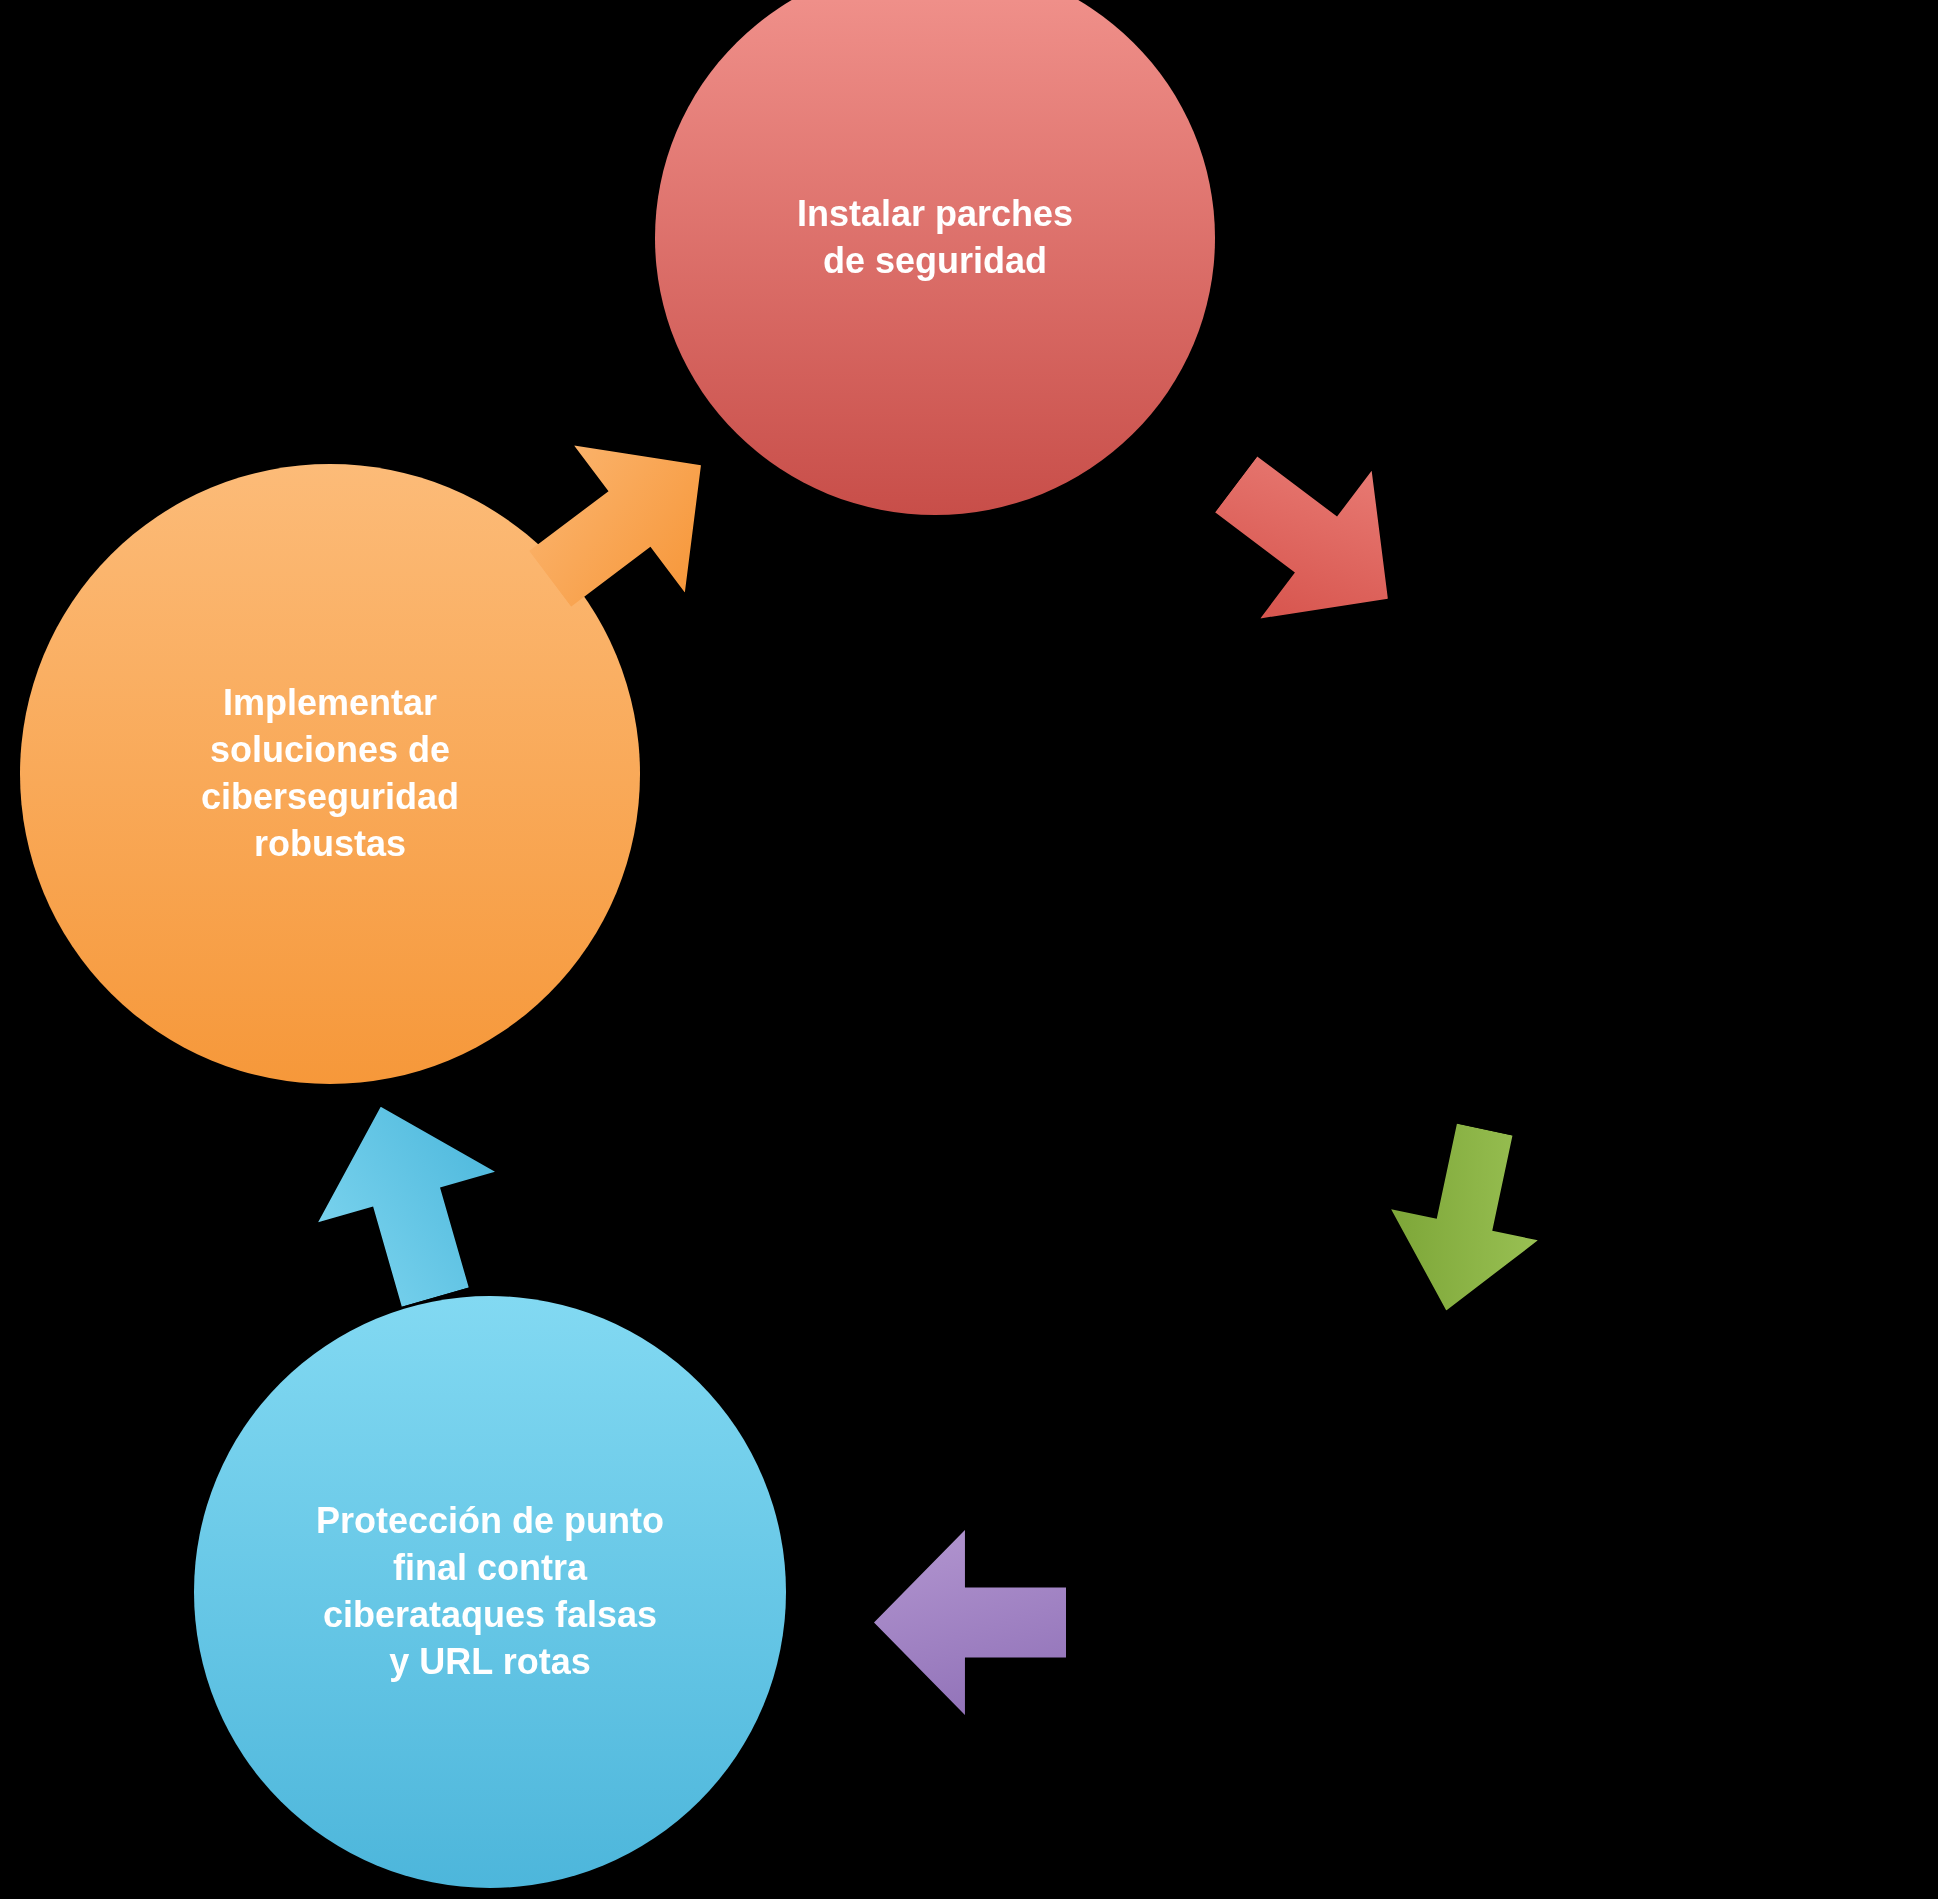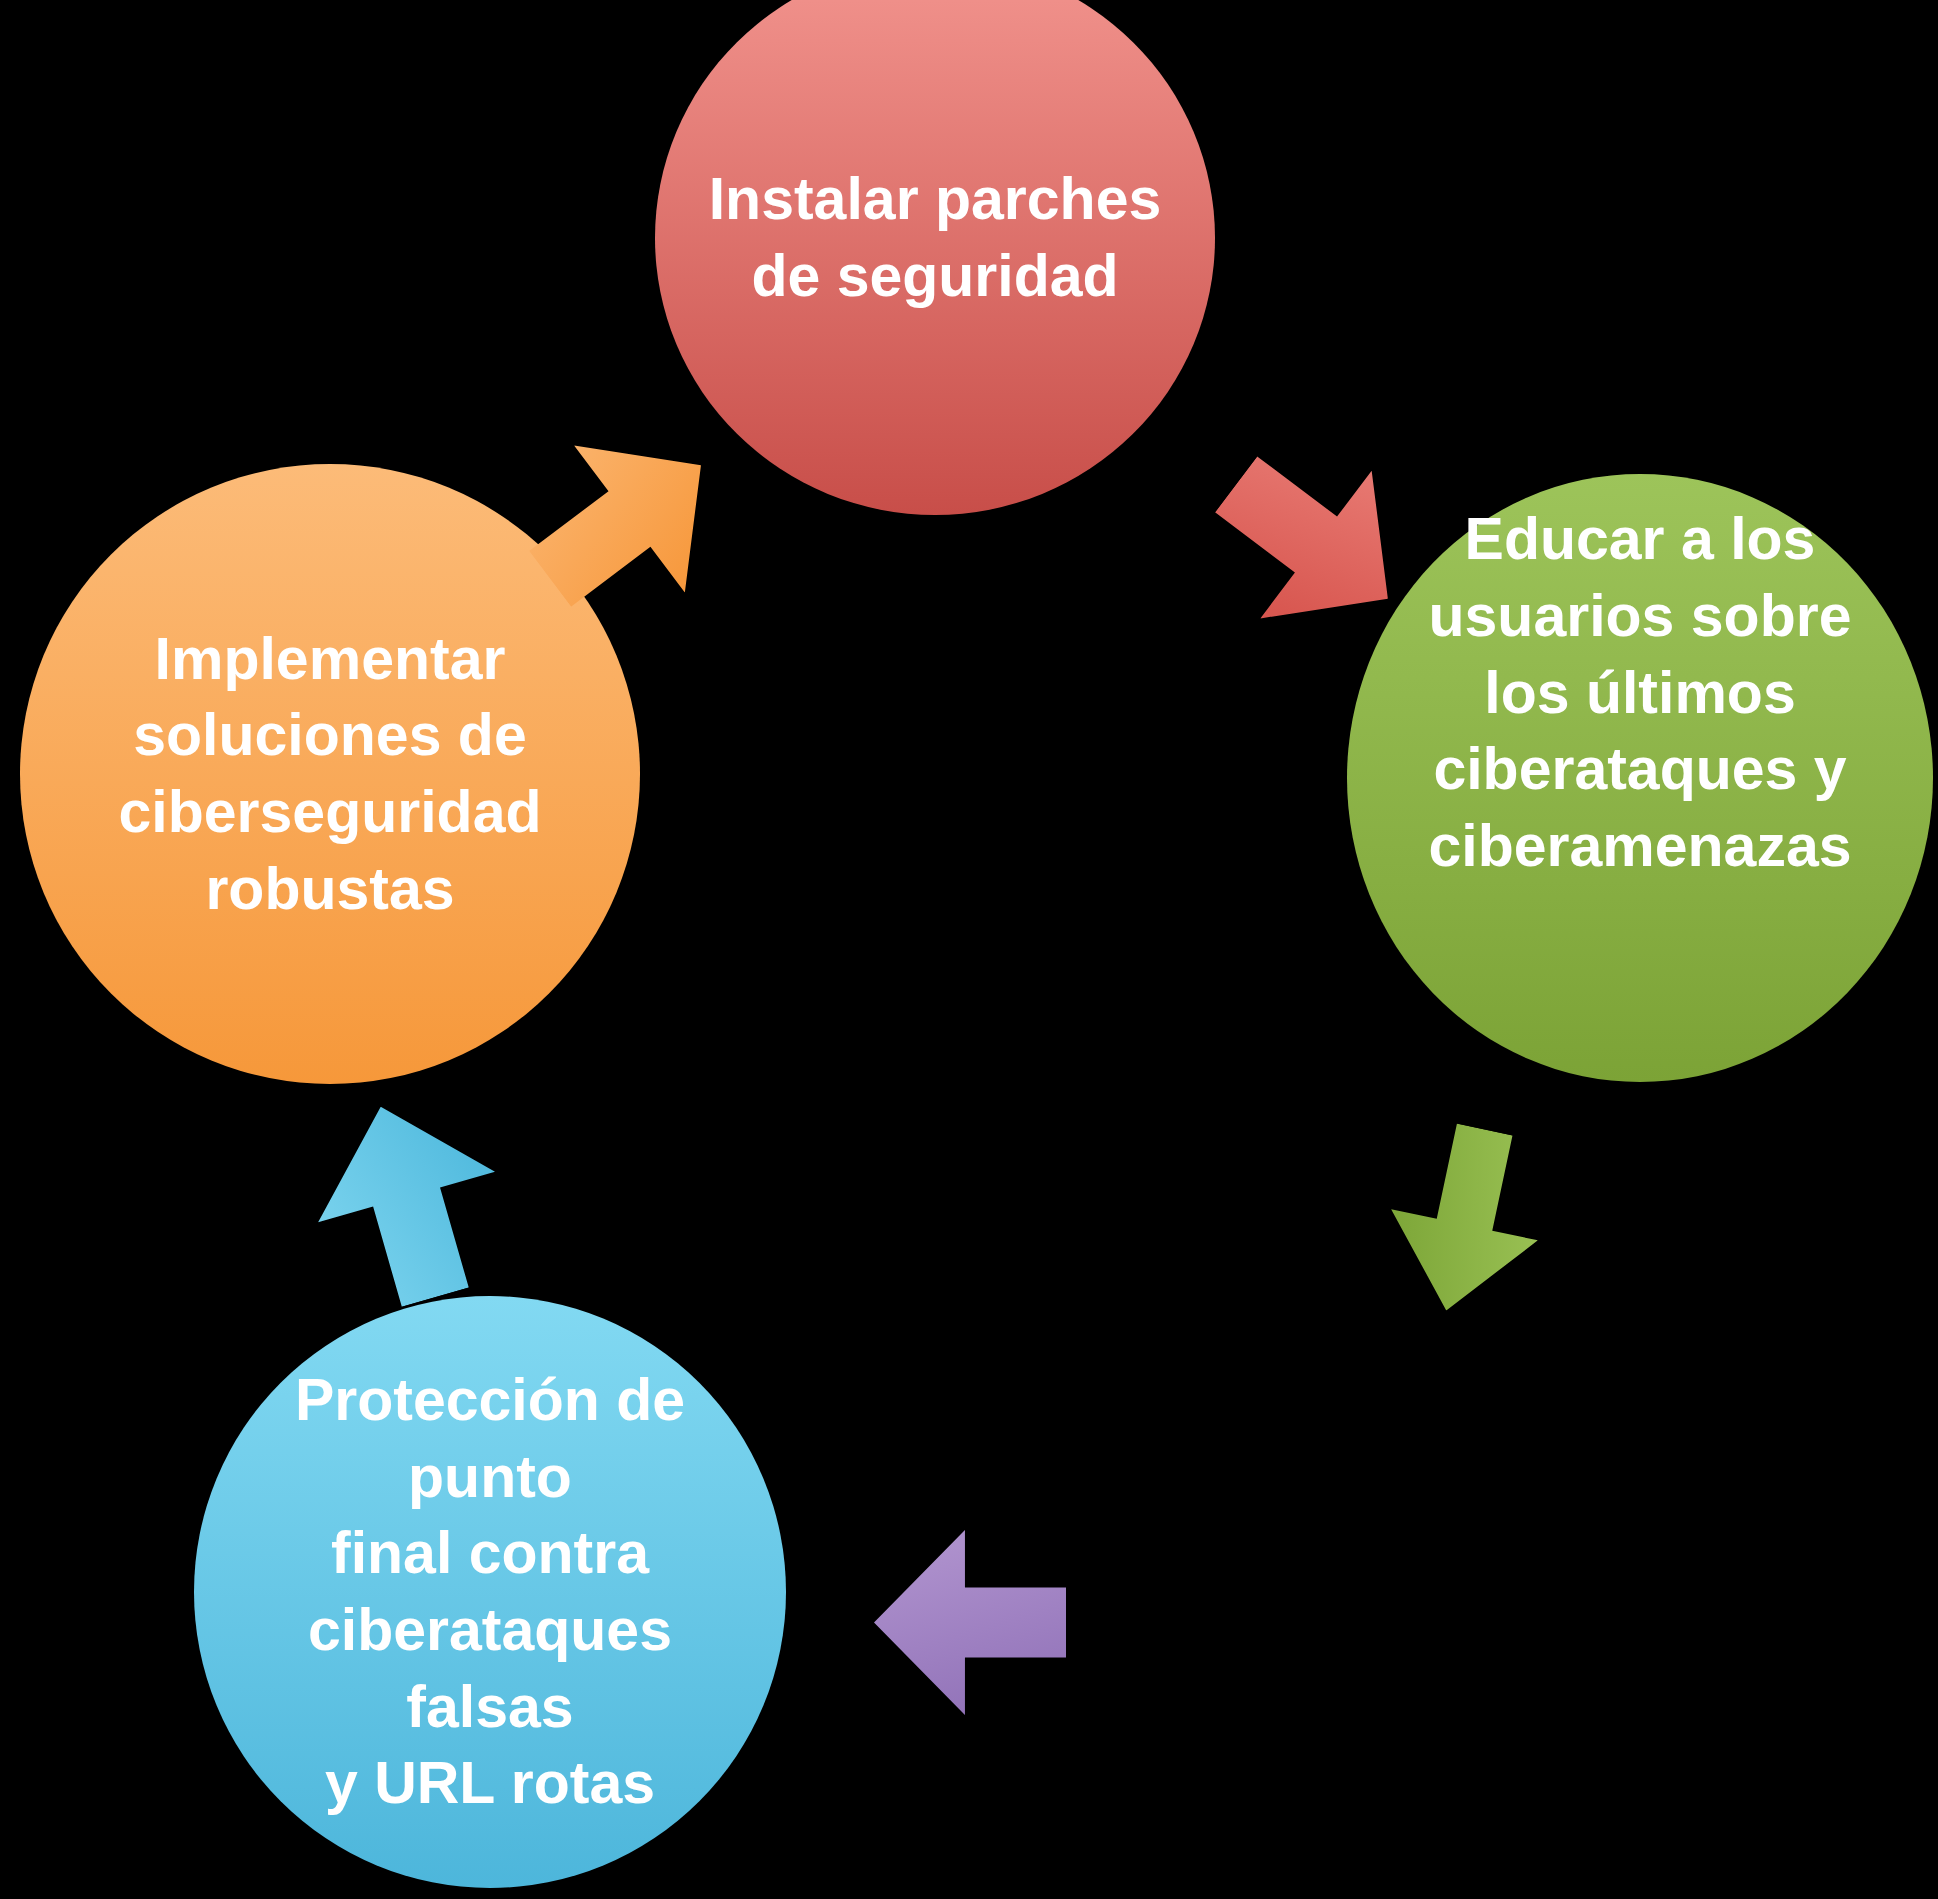--- a/index.html
+++ b/index.html
@@ -20,21 +20,21 @@
     border-radius: 50%;
     background: linear-gradient(to bottom, var(--top, #888), var(--bottom, #444));
     display: flex;
     align-items: center;
     justify-content: center;
   }
   .circle .label {
     width: 86%;
     text-align: center;
     color: #ffffff;
-    font-size: 59px;
+    font-size: 36px;
     font-weight: 700;
     line-height: 1.3;
     white-space: pre-line;
   }
   
   .circle.install   { left: 655px;  top: -39px;  width: 560px; height: 554px; }
   .circle.educate   { left: 1347px; top: 474px;  width: 586px; height: 608px; }
   .circle.backup    { left: 1070px; top: 1312px; width: 610px; height: 556px; }
   .circle.endpoint  { left: 194px;  top: 1296px; width: 592px; height: 592px; }
   .circle.implement { left: 20px;   top: 464px;  width: 620px; height: 620px; }
@@ -53,27 +53,20 @@
 </head>
 <body>
 
 <div class="canvas">
 
   <div class="circle install" style="--top: #F2948E; --bottom: #C84E49;">
     <div class="label">Instalar parches
 de seguridad</div>
   </div>
 
-  <div class="circle educate" style="--top: #9DC45A; --bottom: #7CA336;">
-    <div class="label">Educar a los
-usuarios sobre
-los últimos
-ciberataques y
-ciberamenazas</div>
-  </div>
 
 
   <div class="circle endpoint" style="--top: #82D9F2; --bottom: #4DB6DB;">
     <div class="label">Protección de punto
 final contra
 ciberataques falsas
 y URL rotas</div>
   </div>
 
   <div class="circle implement" style="--top: #FCBB78; --bottom: #F6983A;">

